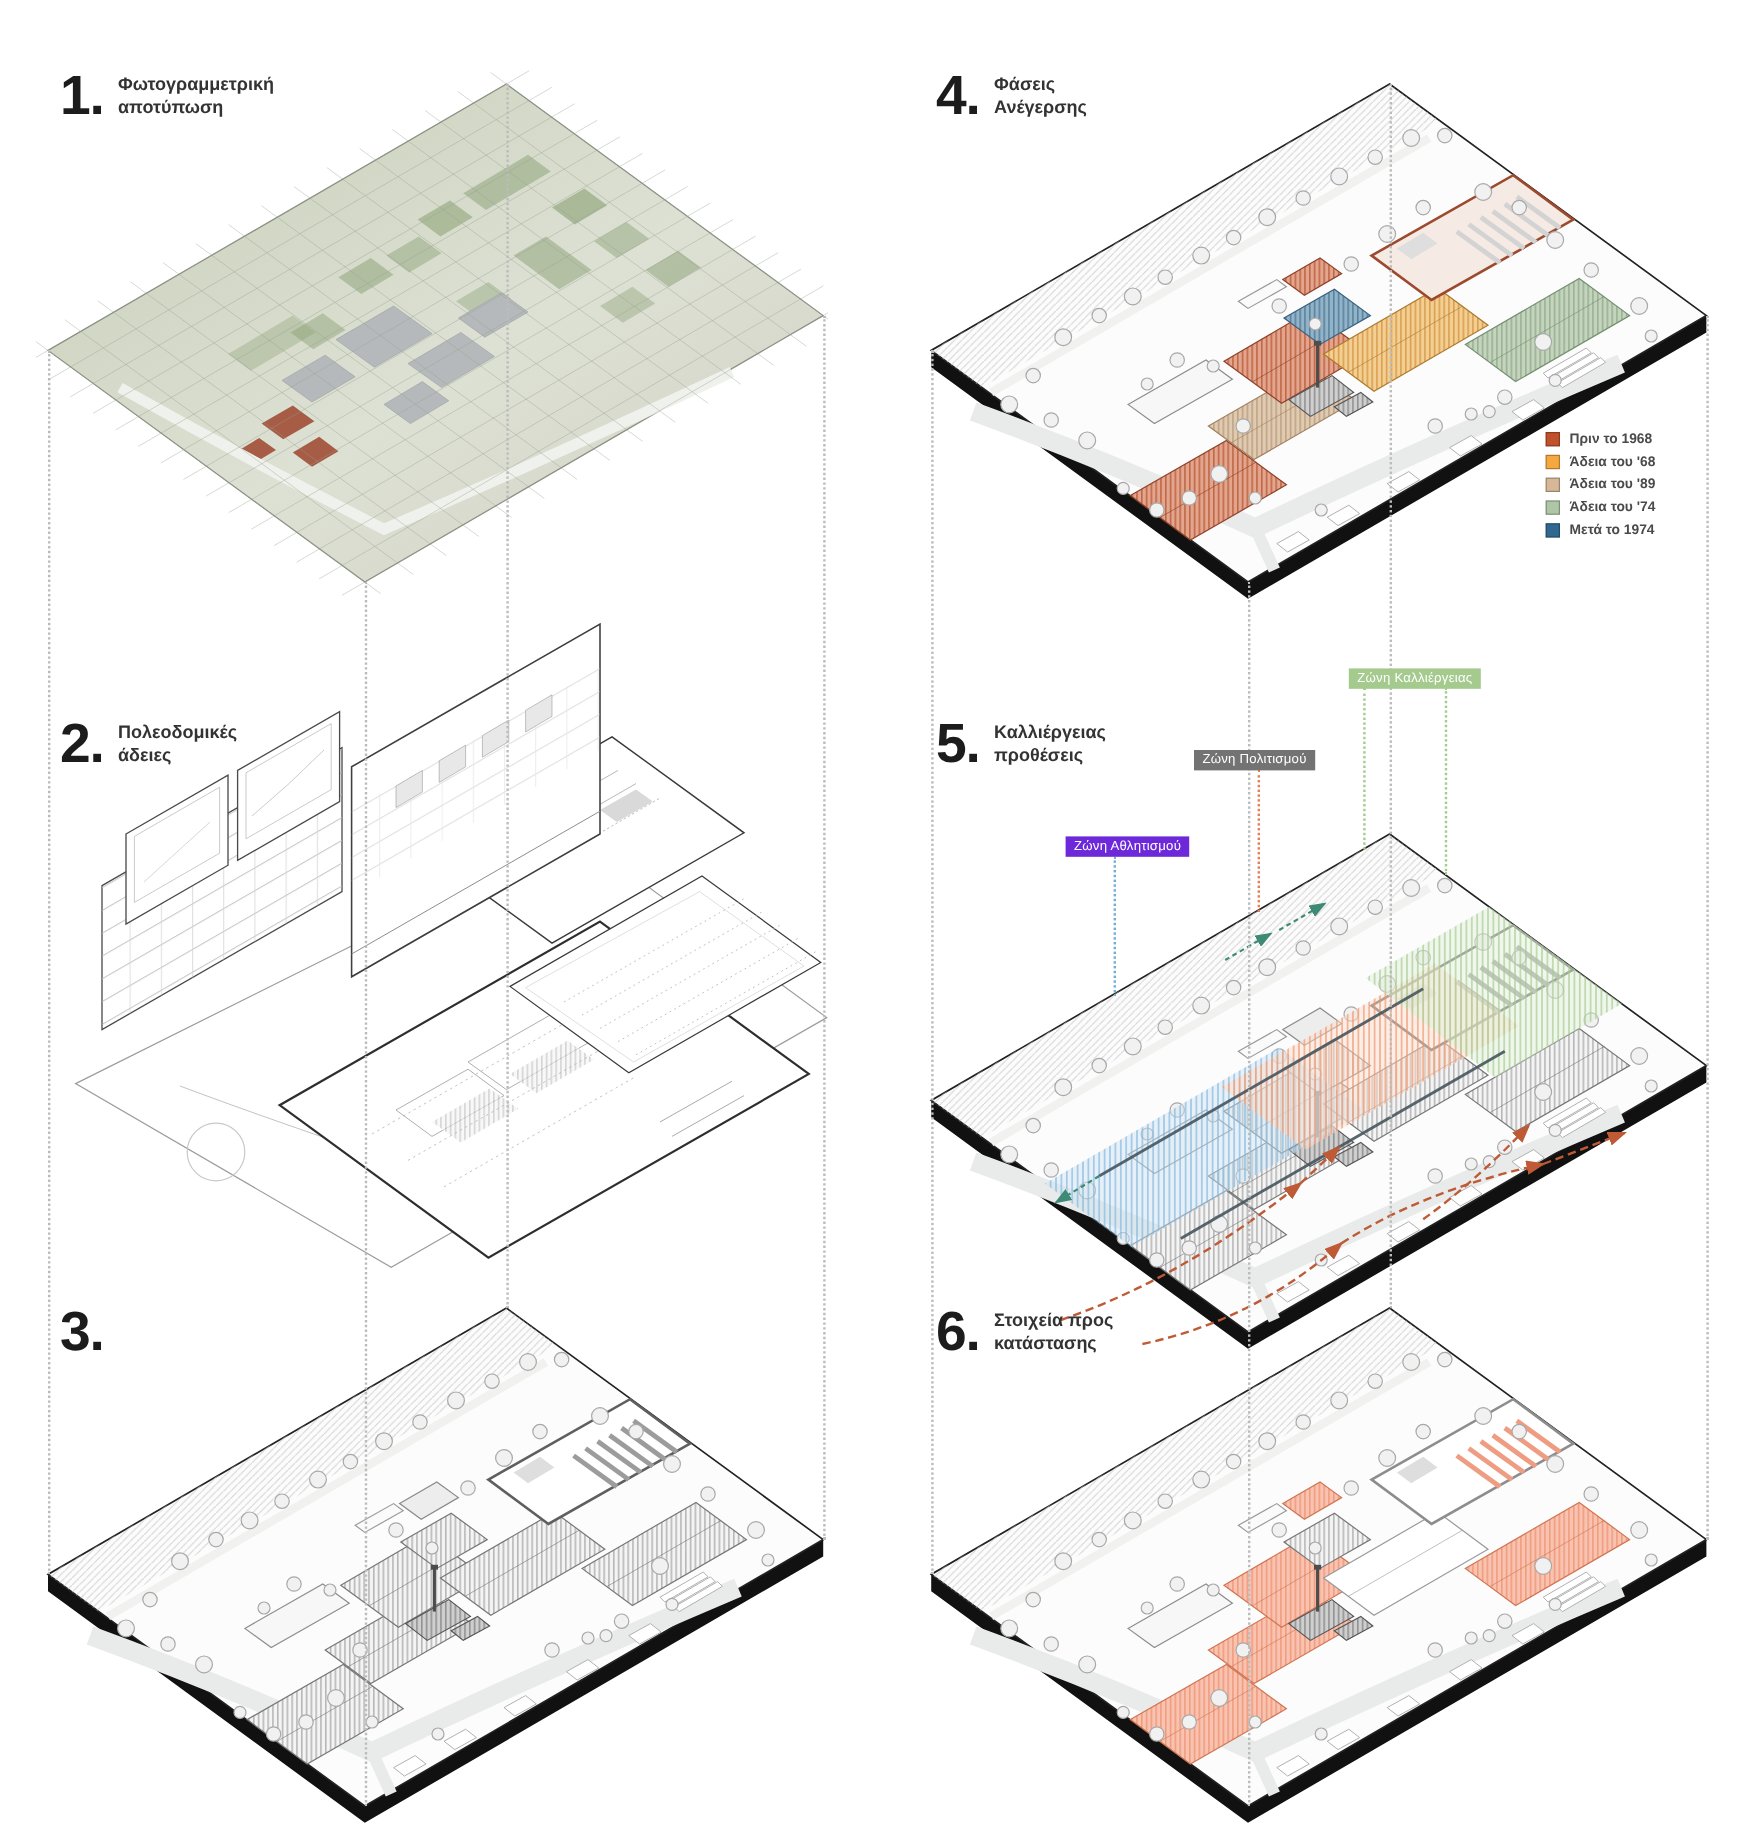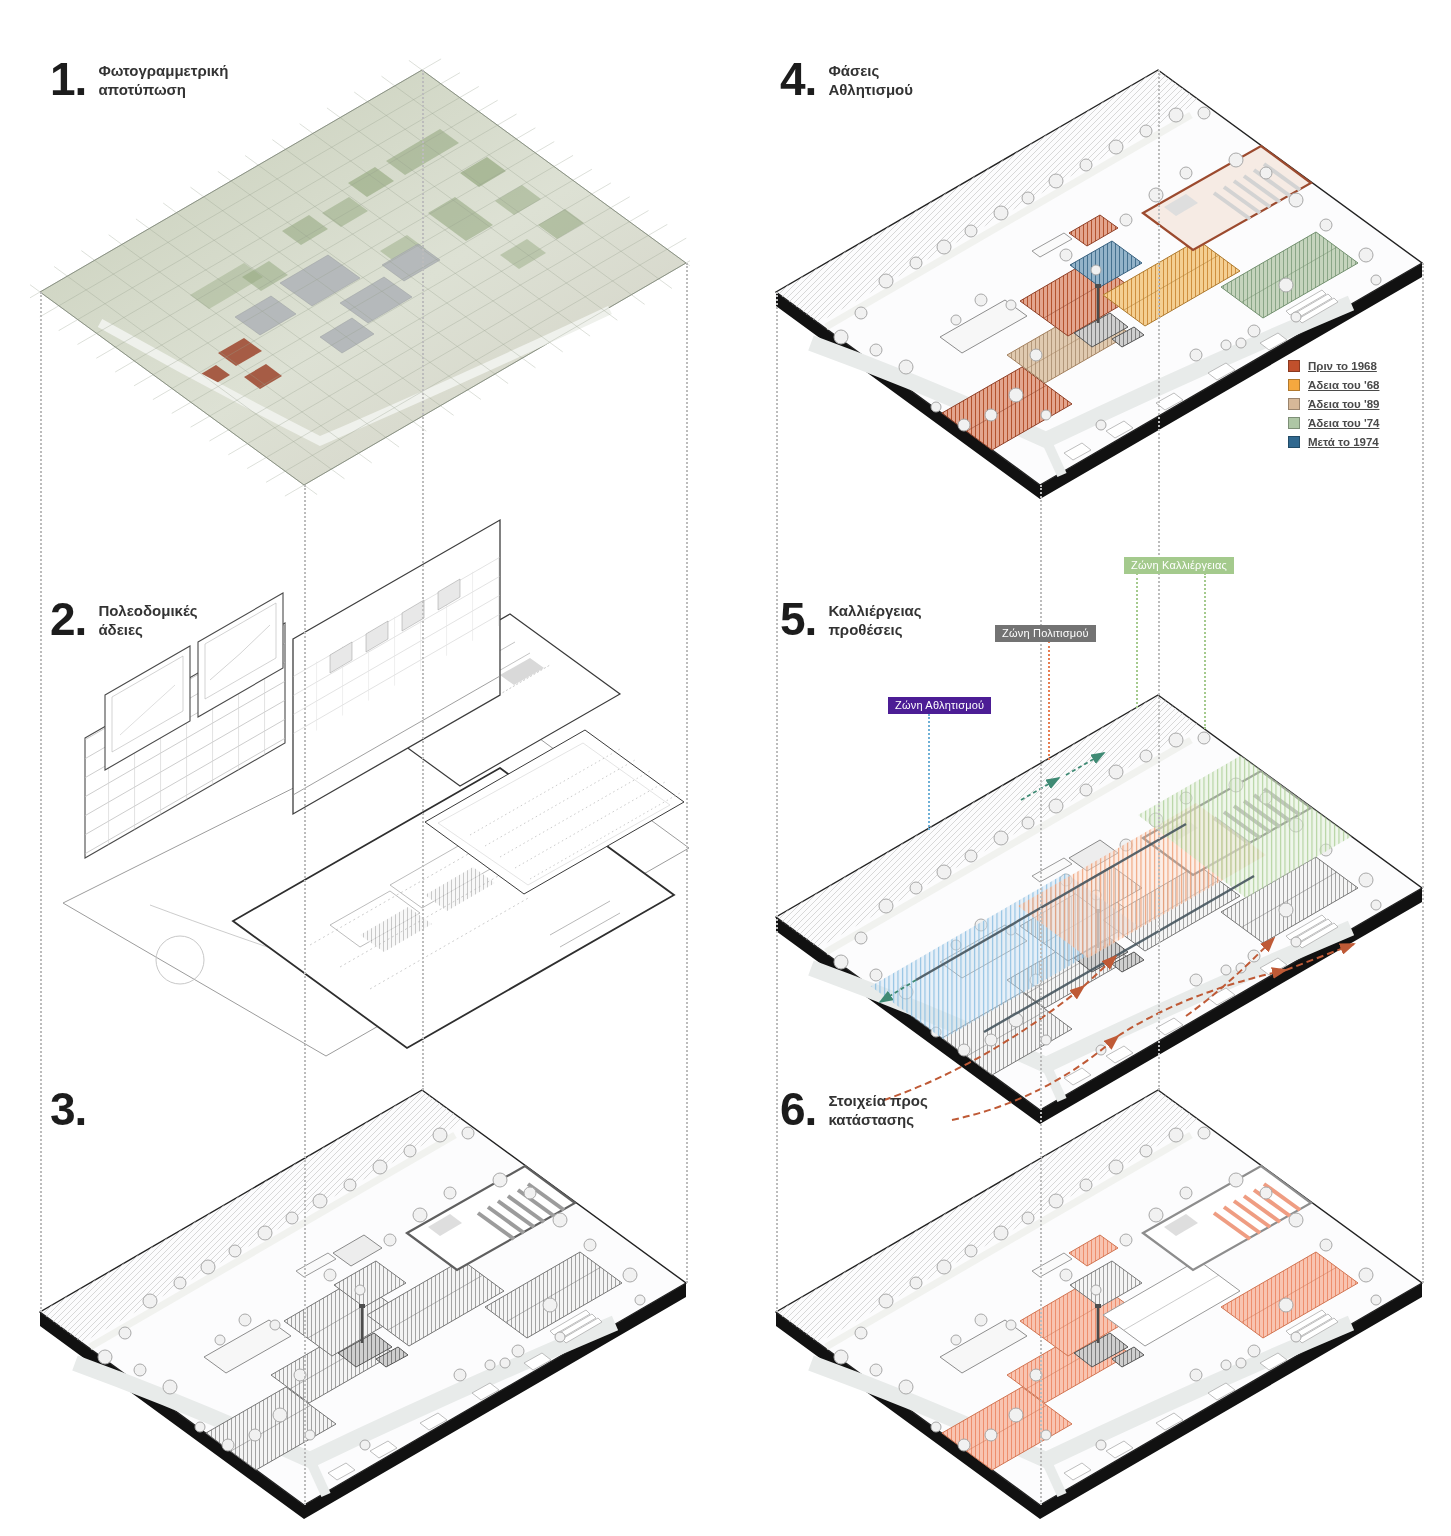--- a/index.html
+++ b/index.html
@@ -7,21 +7,21 @@
          font-family:"Liberation Sans",sans-serif;}
   .vline{position:absolute;width:0;border-left:2px dotted #bcbcbc;z-index:5;}
   .leader{position:absolute;width:0;border-left:2px dotted #999;z-index:5;}
   .plabel{position:absolute;z-index:7;display:flex;align-items:flex-start;}
   .pnum{font-size:46px;font-weight:900;color:#1c1c1c;line-height:0.95;letter-spacing:-1px;}
   .ptitle{margin-left:12px;margin-top:4px;font-size:15px;font-weight:700;color:#333;line-height:1.25;}
   .panel-svg{position:absolute;z-index:2;}
   .legend{position:absolute;z-index:7;display:flex;flex-direction:column;gap:7px;}
   .legend-row{display:flex;align-items:center;gap:8px;}
   .legend-swatch{width:12px;height:12px;border:1px solid rgba(0,0,0,.28);box-sizing:border-box;}
-  .legend-label{font-size:11.5px;font-weight:600;color:#4a4a4a;text-decoration:underline;}
+  .legend-label{font-size:11.5px;font-weight:600;color:#4a4a4a;}
   .zone-tag{position:absolute;z-index:8;font-size:11px;font-weight:400;color:#fff;
             padding:2px 7px 3px;white-space:nowrap;letter-spacing:.2px;}
   .meshline{stroke:#96a08e;stroke-width:.55;opacity:.6;}
   .sheet-scribble{stroke:#9a9a9a;stroke-width:.6;fill:none;opacity:.85;}
 </style>
 </head>
 <body>
 
 <div id="stage">
 
@@ -386,21 +386,21 @@
         <div>άδειες</div>
     </span>
   </div>
   <div class="plabel" style="left:50px;top:1088px">
     <span class="pnum">3.</span>
   </div>
   <div class="plabel" style="left:780px;top:58px">
     <span class="pnum">4.</span>
     <span class="ptitle">
       <div>Φάσεις</div>
-        <div>Αθλητισμού</div>
+        <div>Ανέγερσης</div>
     </span>
   </div>
   <div class="plabel" style="left:780px;top:598px">
     <span class="pnum">5.</span>
     <span class="ptitle">
       <div>Καλλιέργειας</div>
         <div>προθέσεις</div>
     </span>
   </div>
   <div class="plabel" style="left:780px;top:1088px">
@@ -432,17 +432,17 @@
       <span class="legend-swatch" style="background-color: rgb(48, 104, 143);"></span>
       <span class="legend-label">Μετά το 1974</span>
     </div>
   </div>
 
   <div class="leader" style="left: 928px; top: 714px; height: 116px; border-left-color: rgb(111, 176, 214);"></div>
   <div class="leader" style="left: 1048px; top: 641px; height: 119px; border-left-color: rgb(232, 126, 82);"></div>
   <div class="leader" style="left: 1136px; top: 573px; height: 135px; border-left-color: rgb(164, 202, 141);"></div>
   <div class="leader" style="left: 1204px; top: 573px; height: 156px; border-left-color: rgb(164, 202, 141);"></div>
 
-  <div class="zone-tag" style="left: 888px; top: 697px; background-color: #4c1d95;">Ζώνη Αθλητισμού</div>
+  <div class="zone-tag" style="left: 888px; top: 697px; background-color: #6d28d9;">Ζώνη Αθλητισμού</div>
   <div class="zone-tag" style="left: 995px; top: 625px; background-color: #737373;">Ζώνη Πολιτισμού</div>
   <div class="zone-tag" style="left: 1124px; top: 557px; background-color: rgb(164, 202, 141);">Ζώνη Καλλιέργειας</div>
 
 </div>
 
 </body></html>

